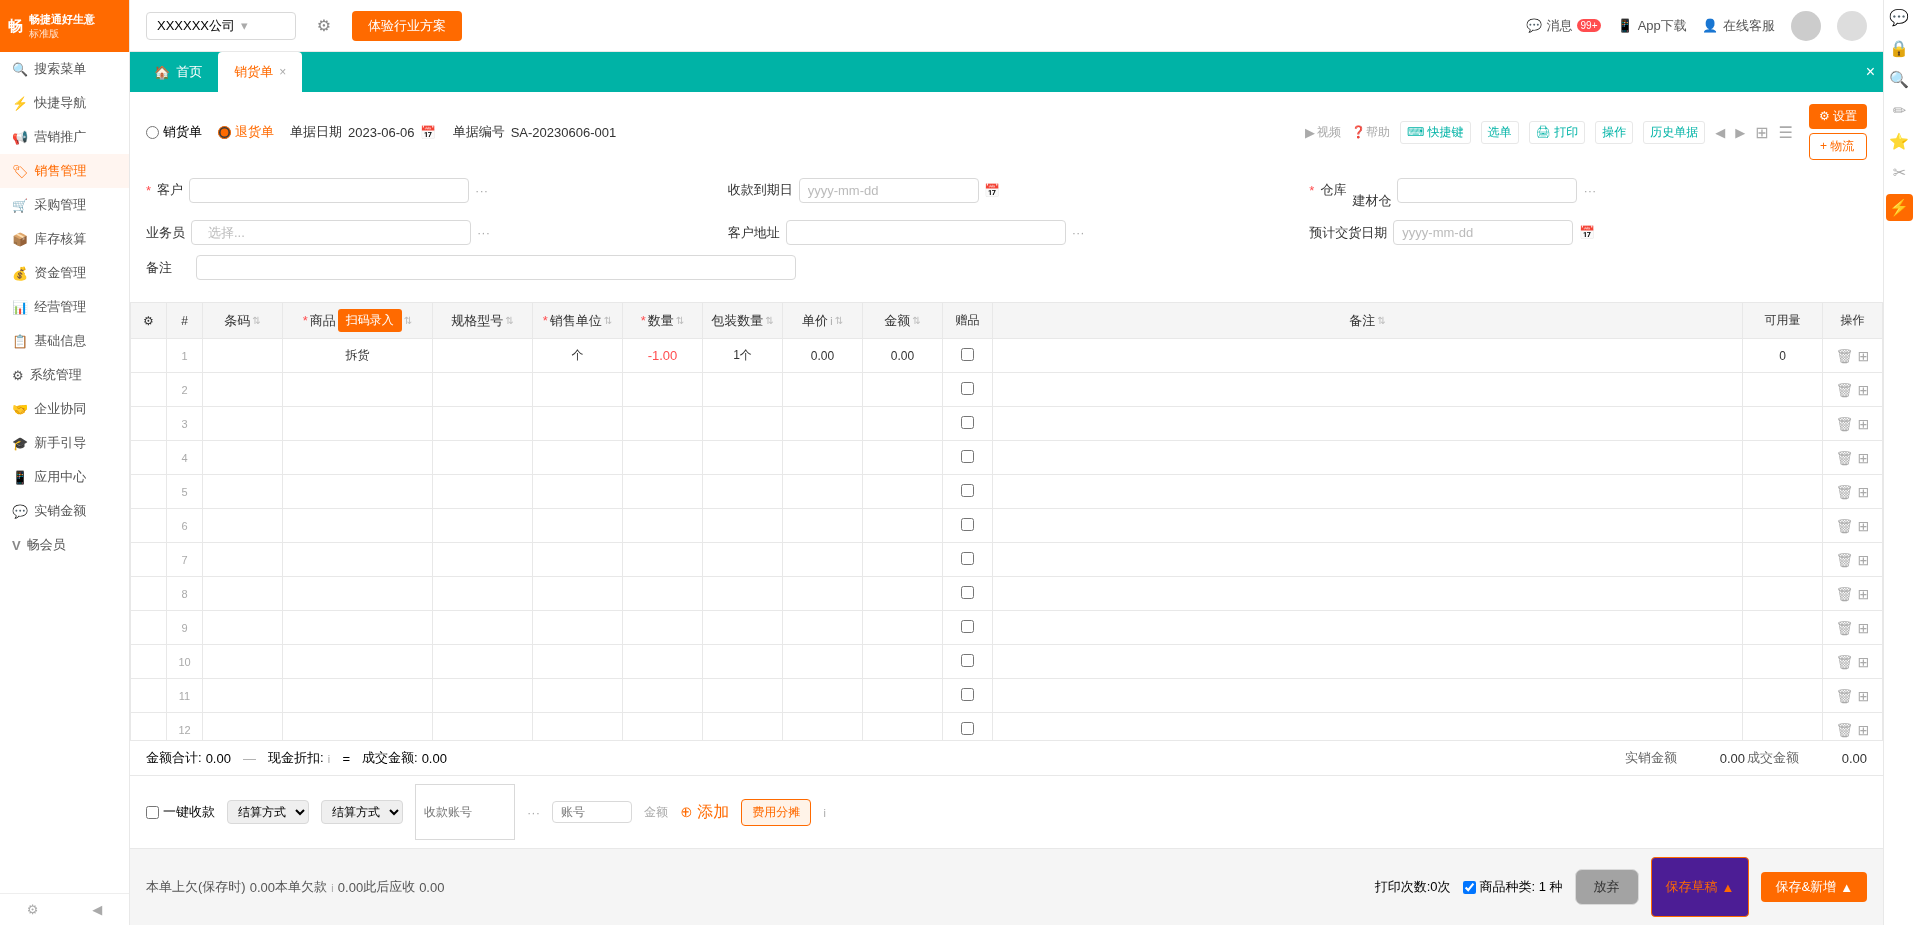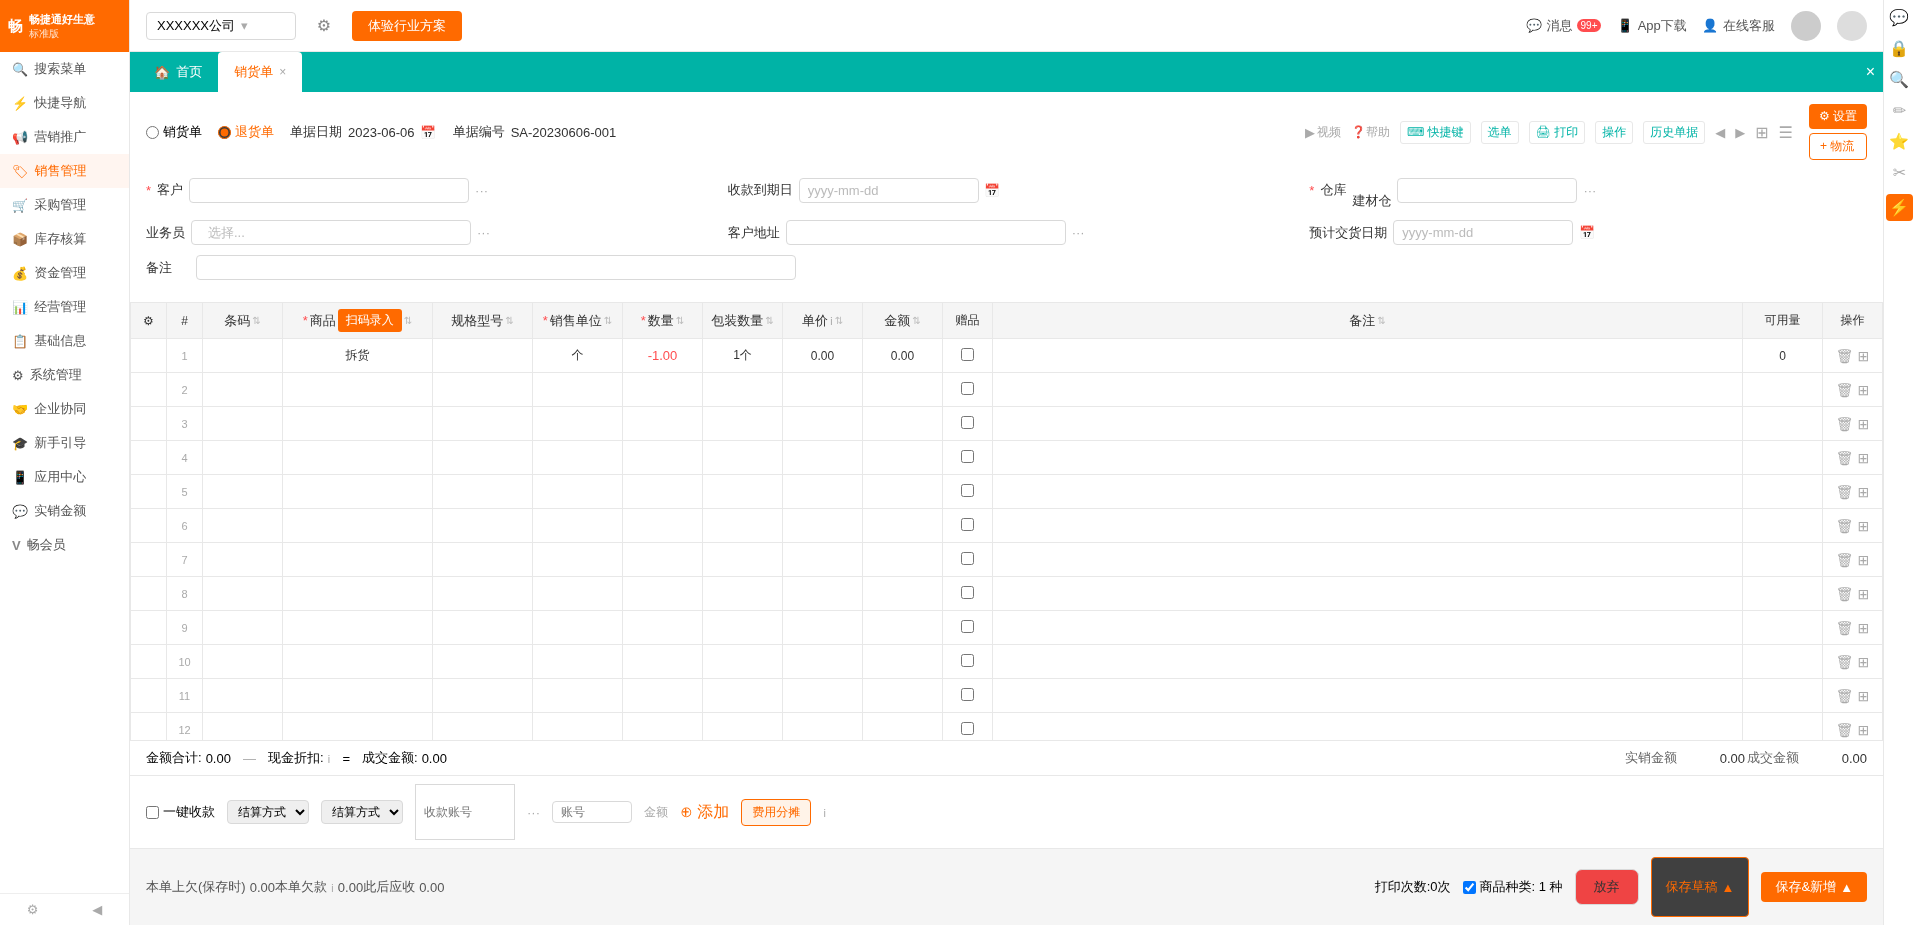--- a/index.html
+++ b/index.html
@@ -85,22 +85,22 @@
 
     
     .payment-row { background: #fff; padding: 8px 16px; border-top: 1px solid #e8e8e8; display: flex; align-items: center; gap: 12px; }
     .payment-tag { background: #fff3e8; border: 1px solid #ff6a00; color: #ff6a00; border-radius: 4px; padding: 4px 10px; font-size: 12px; cursor: pointer; }
     .add-icon { color: #ff6a00; cursor: pointer; font-size: 16px; }
 
     
     .status-bar { background: #f5f5f5; border-top: 1px solid #e8e8e8; padding: 8px 16px; display: flex; align-items: center; }
     .status-item { display: flex; align-items: center; gap: 4px; font-size: 12px; color: #555; }
     .status-actions { margin-left: auto; display: flex; align-items: center; gap: 12px; }
-    .abandon-btn { border: 1px solid #d9d9d9; background: #ef4444; color: #333; border-radius: 7px; padding: 8px 18px; cursor: pointer; }
-    .draft-btn { border: 1px solid #ff6a00; background: #404040; color: #ff6a00; border-radius: 4px; padding: 20px 14px; cursor: pointer; display: flex; align-items: center; gap: 4px; }
+    .abandon-btn { border: 1px solid #d9d9d9; background: #a3a3a3; color: #333; border-radius: 7px; padding: 8px 18px; cursor: pointer; }
+    .draft-btn { border: 1px solid #ff6a00; background: #4c1d95; color: #ff6a00; border-radius: 4px; padding: 20px 14px; cursor: pointer; display: flex; align-items: center; gap: 4px; }
     .save-btn { background: #ff6a00; color: #fff; border: none; border-radius: 4px; padding: 6px 14px; cursor: pointer; display: flex; align-items: center; gap: 4px; }
 
     
     .right-sidebar { width: 32px; background: #fff; border-left: 1px solid #e8e8e8; display: flex; flex-direction: column; align-items: center; padding: 8px 0; gap: 12px; }
     .right-icon { color: #aaa; cursor: pointer; font-size: 16px; }
     .right-icon.active { color: #ff6a00; background: #fff5f0; border-radius: 4px; padding: 2px; }
 
     .summary-right { margin-left: auto; display: flex; flex-direction: row; align-items: flex-end; gap: 2px; }
     .summary-item { display: flex; align-items: center; gap: 8px; font-size: 13px; }
     .summary-label { color: #666; }

